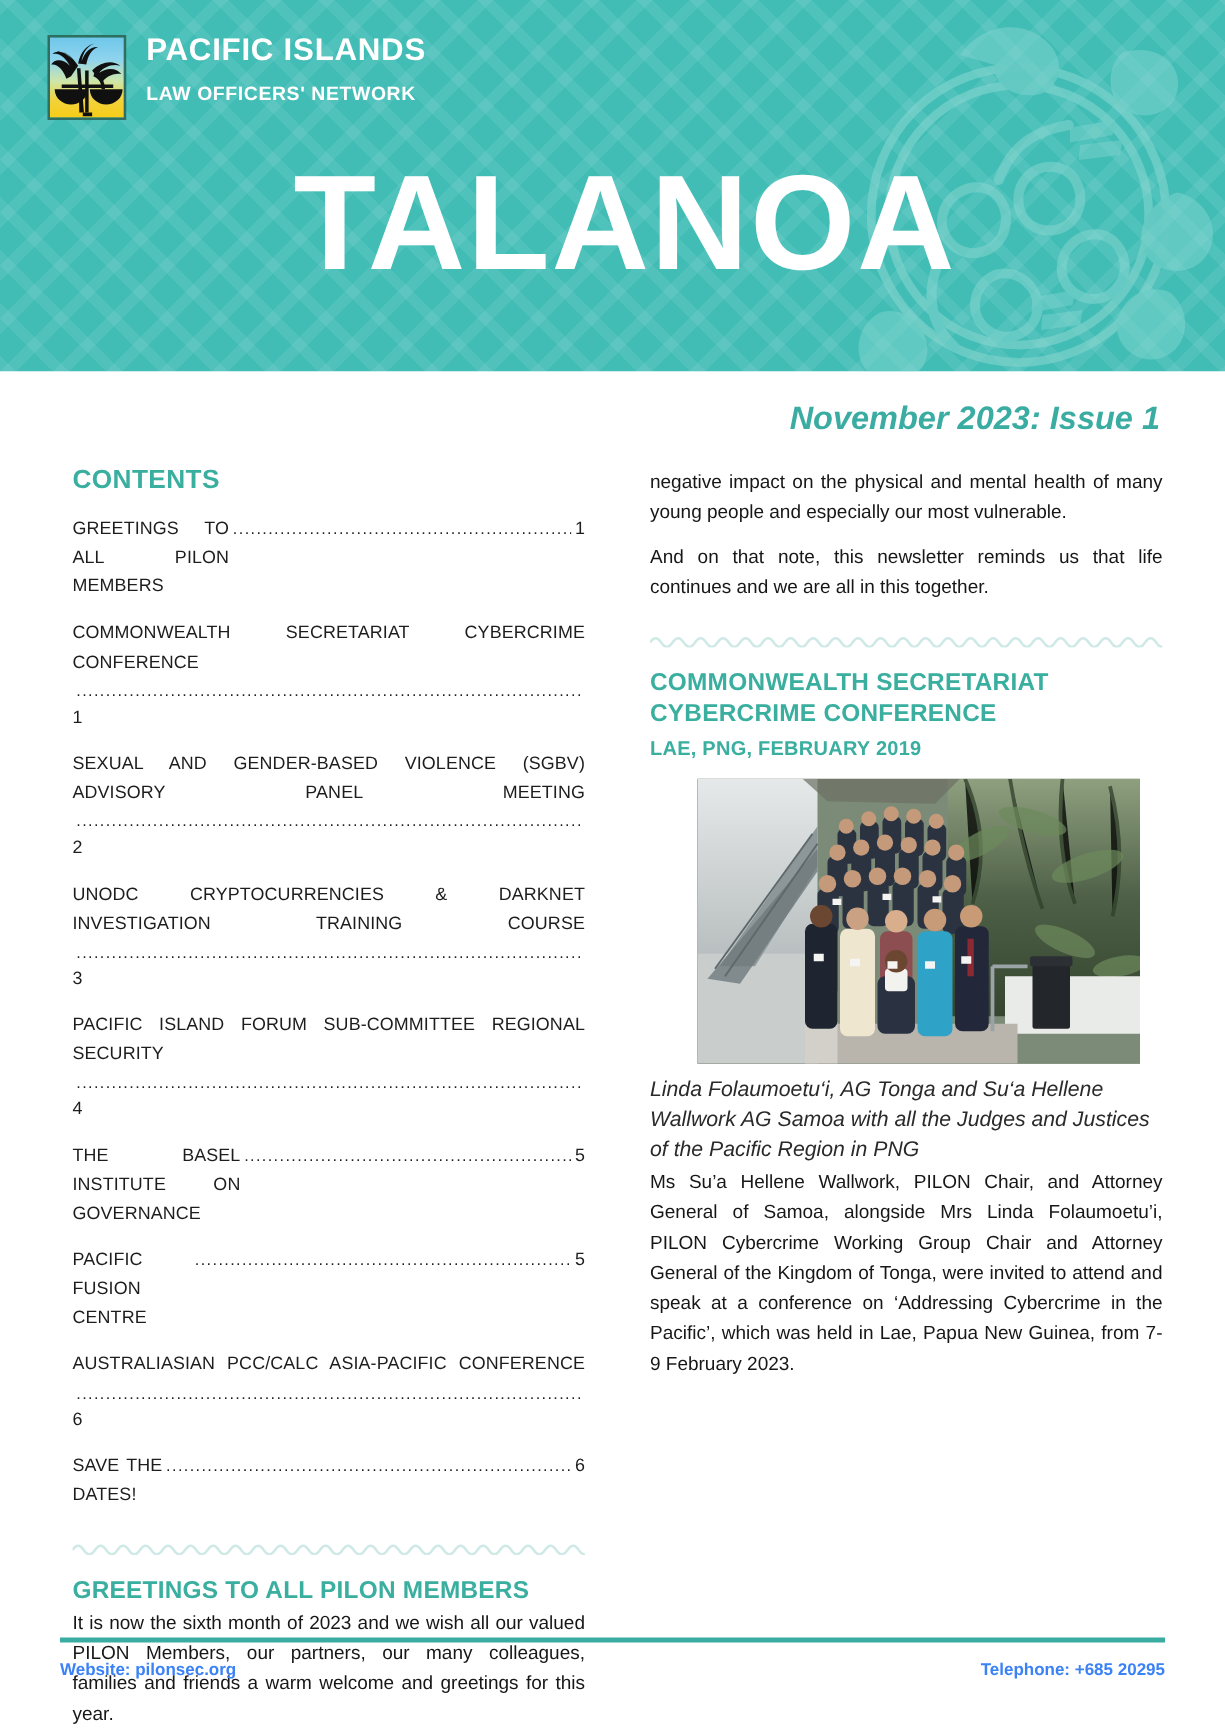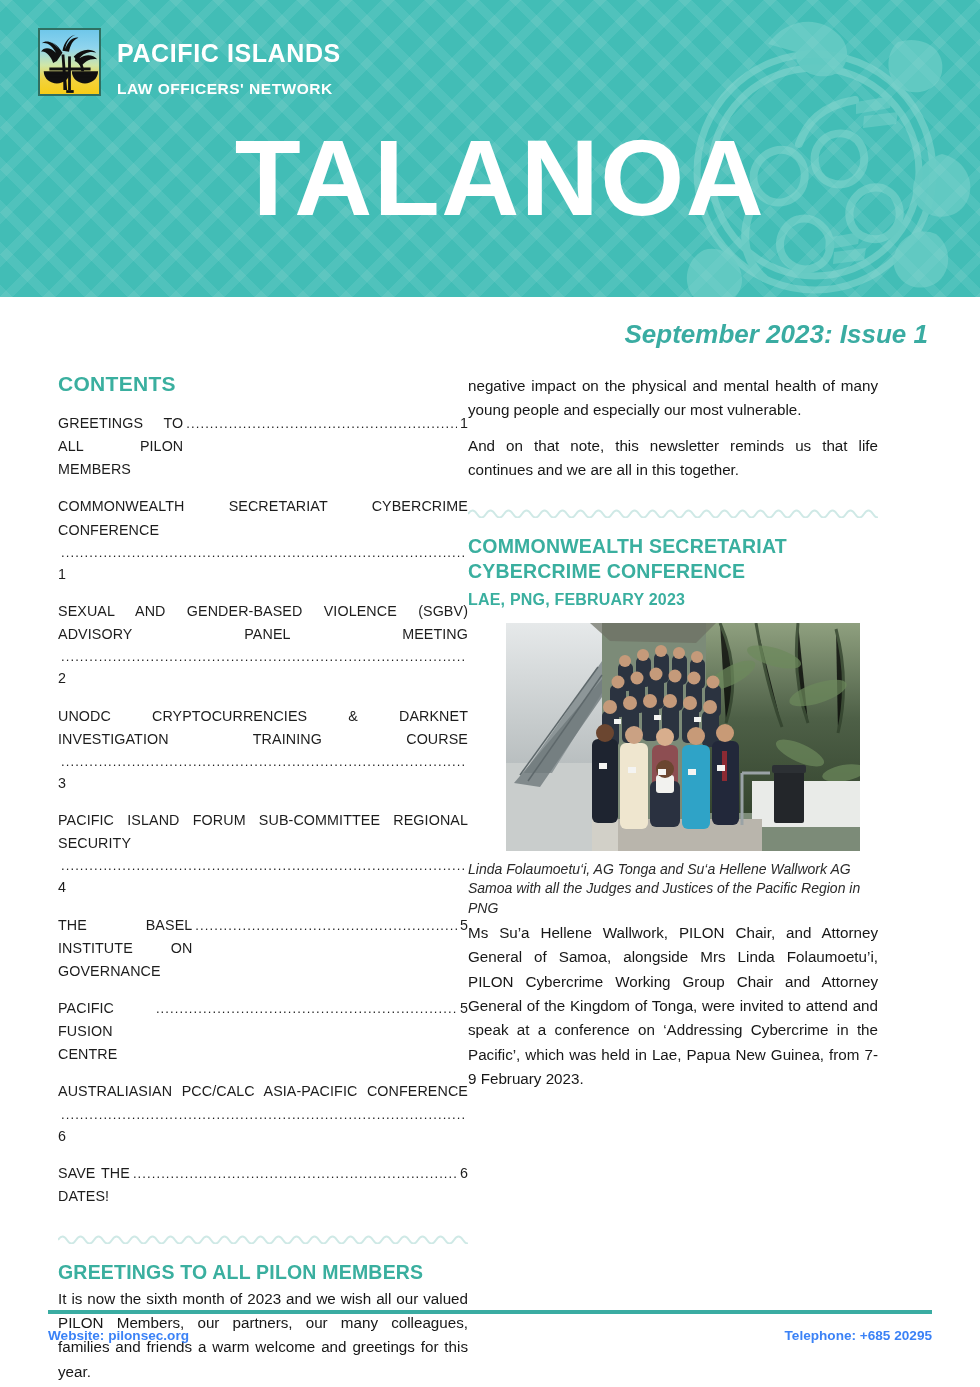--- a/index.html
+++ b/index.html
@@ -54,21 +54,21 @@
     opacity: 0.5;
   }
   .banner-turtle svg { width: 100%; height: 100%; display: block; }
 
   
   .logo-lockup {
     position: absolute;
     left: 38px;
     top: 28px;
     display: flex;
-    align-items: flex-end;
+    align-items: flex-start;
     gap: 16px;
     z-index: 4;
   }
   .logo-badge {
     width: 63px;
     height: 68px;
     border: 2px solid #2f6f62;
     background: linear-gradient(180deg,
       #6fc7ea 0%, #8fd4ee 28%, #cfe6a8 55%, #f2d23d 78%, #f7cd17 100%);
     position: relative;
@@ -116,20 +116,21 @@
     color: #3aaca2;
   }
 
   
   .columns {
     position: absolute;
     top: 372px;
     left: 58px;
     width: 872px;
     display: flex;
+    gap: 52px;
   }
   .col { width: 410px; }
 
   .section-head {
     color: #3aaf9f;
     font-size: 19.5px;
     font-weight: bold;
     letter-spacing: 0.2px;
     line-height: 1.26;
   }
@@ -197,21 +198,21 @@
   .photo-wrap { margin: 12px 0 0 38px; width: 354px; }
   .photo {
     width: 354px;
     height: 228px;
     position: relative;
     overflow: hidden;
     background: #6d7a6a;
   }
   .photo svg { position: absolute; inset: 0; width: 100%; height: 100%; }
   .photo-caption {
-    font-size: 14px;
+    font-size: 17px;
     font-style: italic;
     color: #2a2a2a;
     line-height: 1.42;
     margin-top: 9px;
     width: 400px;
     margin-left: -38px;
   }
 
   
   .footer {
@@ -302,21 +303,21 @@
       </div>
       <div class="logo-text">
         <div class="logo-line1">PACIFIC ISLANDS</div>
         <div class="logo-line2">LAW OFFICERS' NETWORK</div>
       </div>
     </div>
 
     <div class="masthead">TALANOA</div>
   </div>
 
-  <div class="issue-line">September 2023: Issue 1</div>
+  <div class="issue-line">November 2023: Issue 1</div>
 
   <div class="columns">
 
     <div class="col">
 
       <div class="contents-title">CONTENTS</div>
 
       <div id="toc">
           <div class="toc-entry">
             <div class="toc-row">
@@ -402,21 +403,21 @@
           <p class="body">And on that note, this newsletter reminds us that life continues and we are all in this together.</p>
         </div>
 
       <div class="wavy">
         <svg viewBox="0 0 410 12" preserveAspectRatio="none" xmlns="http://www.w3.org/2000/svg">
           <path d="M0 8 Q 4.5 1 9 8 T 18 8 T 27 8 T 36 8 T 45 8 T 54 8 T 63 8 T 72 8 T 81 8 T 90 8 T 99 8 T 108 8 T 117 8 T 126 8 T 135 8 T 144 8 T 153 8 T 162 8 T 171 8 T 180 8 T 189 8 T 198 8 T 207 8 T 216 8 T 225 8 T 234 8 T 243 8 T 252 8 T 261 8 T 270 8 T 279 8 T 288 8 T 297 8 T 306 8 T 315 8 T 324 8 T 333 8 T 342 8 T 351 8 T 360 8 T 369 8 T 378 8 T 387 8 T 396 8 T 405 8 T 414 8" fill="none" stroke="#cfe9e6" stroke-width="2"></path>
         </svg>
       </div>
 
       <div class="section-head">COMMONWEALTH SECRETARIAT CYBERCRIME CONFERENCE</div>
-      <div class="section-head small">LAE, PNG, FEBRUARY 2023</div>
+      <div class="section-head small">LAE, PNG, FEBRUARY 2019</div>
 
       <div class="photo-wrap">
         <div class="photo">
           <svg viewBox="0 0 354 228" preserveAspectRatio="none" xmlns="http://www.w3.org/2000/svg">
             <defs>
               <linearGradient id="fol" x1="0" y1="0" x2="0" y2="1">
                 <stop offset="0" stop-color="#8fa07f"></stop>
                 <stop offset="0.5" stop-color="#4e6047"></stop>
                 <stop offset="1" stop-color="#35452f"></stop>
               </linearGradient>

